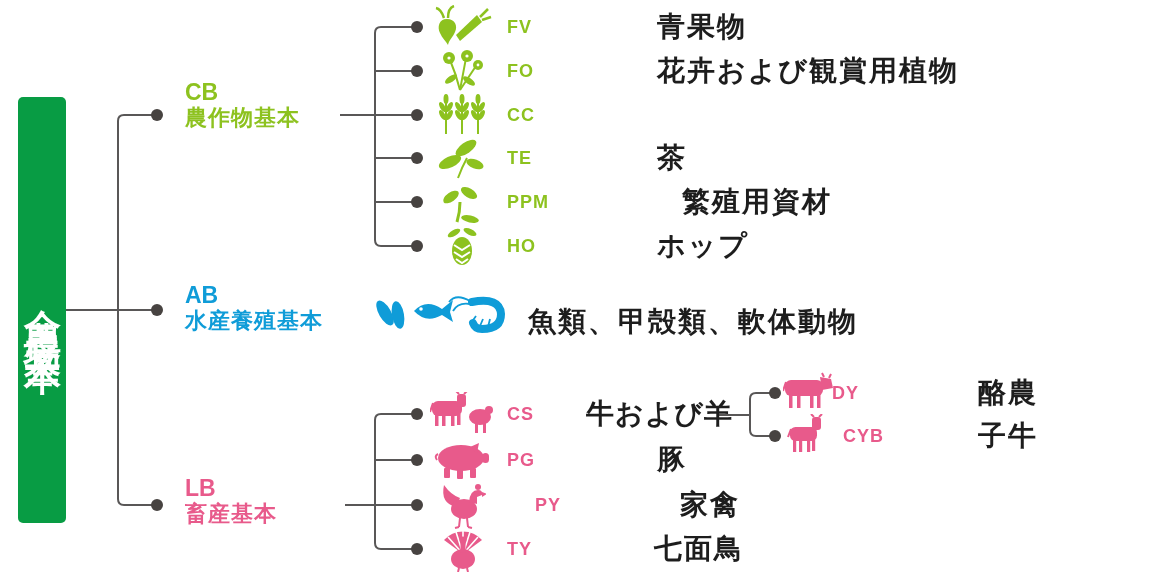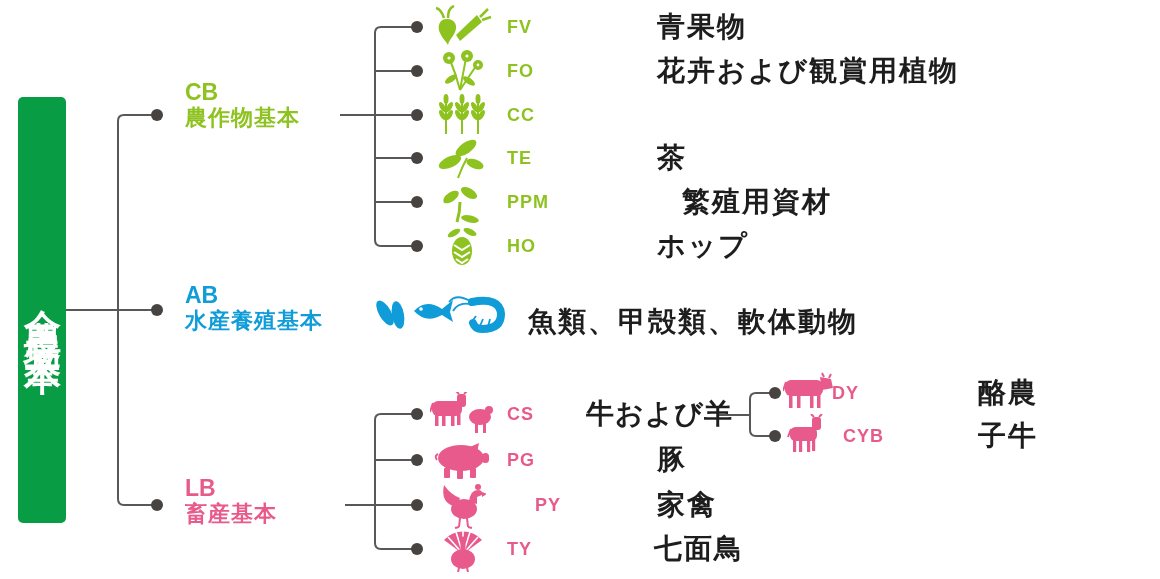--- a/index.html
+++ b/index.html
@@ -215,21 +215,21 @@
     <path class="st-pink" style="stroke-width:2" d="M21 40 L20 44 M29 40 L30 44"></path>
   </svg>
 
   <div class="code-cell c-pink" style="left:507px;top:400px;">CS</div>
   <div class="code-cell c-pink" style="left:507px;top:446px;">PG</div>
   <div class="code-cell c-pink" style="left:507px;top:491px;margin-left:28px;">PY</div>
   <div class="code-cell c-pink" style="left:507px;top:535px;">TY</div>
 
   <div class="label-cell" style="left:586px;top:400px;letter-spacing:1px;text-align:right;">牛および羊</div>
   <div class="label-cell" style="left:657px;top:446px;">豚</div>
-  <div class="label-cell" style="left:657px;top:491px;">家禽</div>
+  <div class="label-cell" style="left:680px;top:491px;">家禽</div>
   <div class="label-cell" style="left:654px;top:535px;">七面鳥</div>
 
   <svg class="icon" style="left:783px;top:372px;" width="54" height="40" viewBox="0 0 54 40">
     <rect class="fill-pink" x="2" y="8" width="38" height="16" rx="6"></rect>
     <path class="fill-pink" d="M37 5 L48 7 L50 16 L39 18 Z"></path>
     <path class="st-pink" style="stroke-width:2" d="M41 5 L39 1 M46 6 L48 2 M3 10 L0 19"></path>
     <rect class="fill-pink" x="6" y="23" width="3.5" height="13"></rect>
       <rect class="fill-pink" x="14" y="23" width="3.5" height="13"></rect>
     <rect class="fill-pink" x="27" y="23" width="3.5" height="13"></rect>
       <rect class="fill-pink" x="34" y="23" width="3.5" height="13"></rect>

